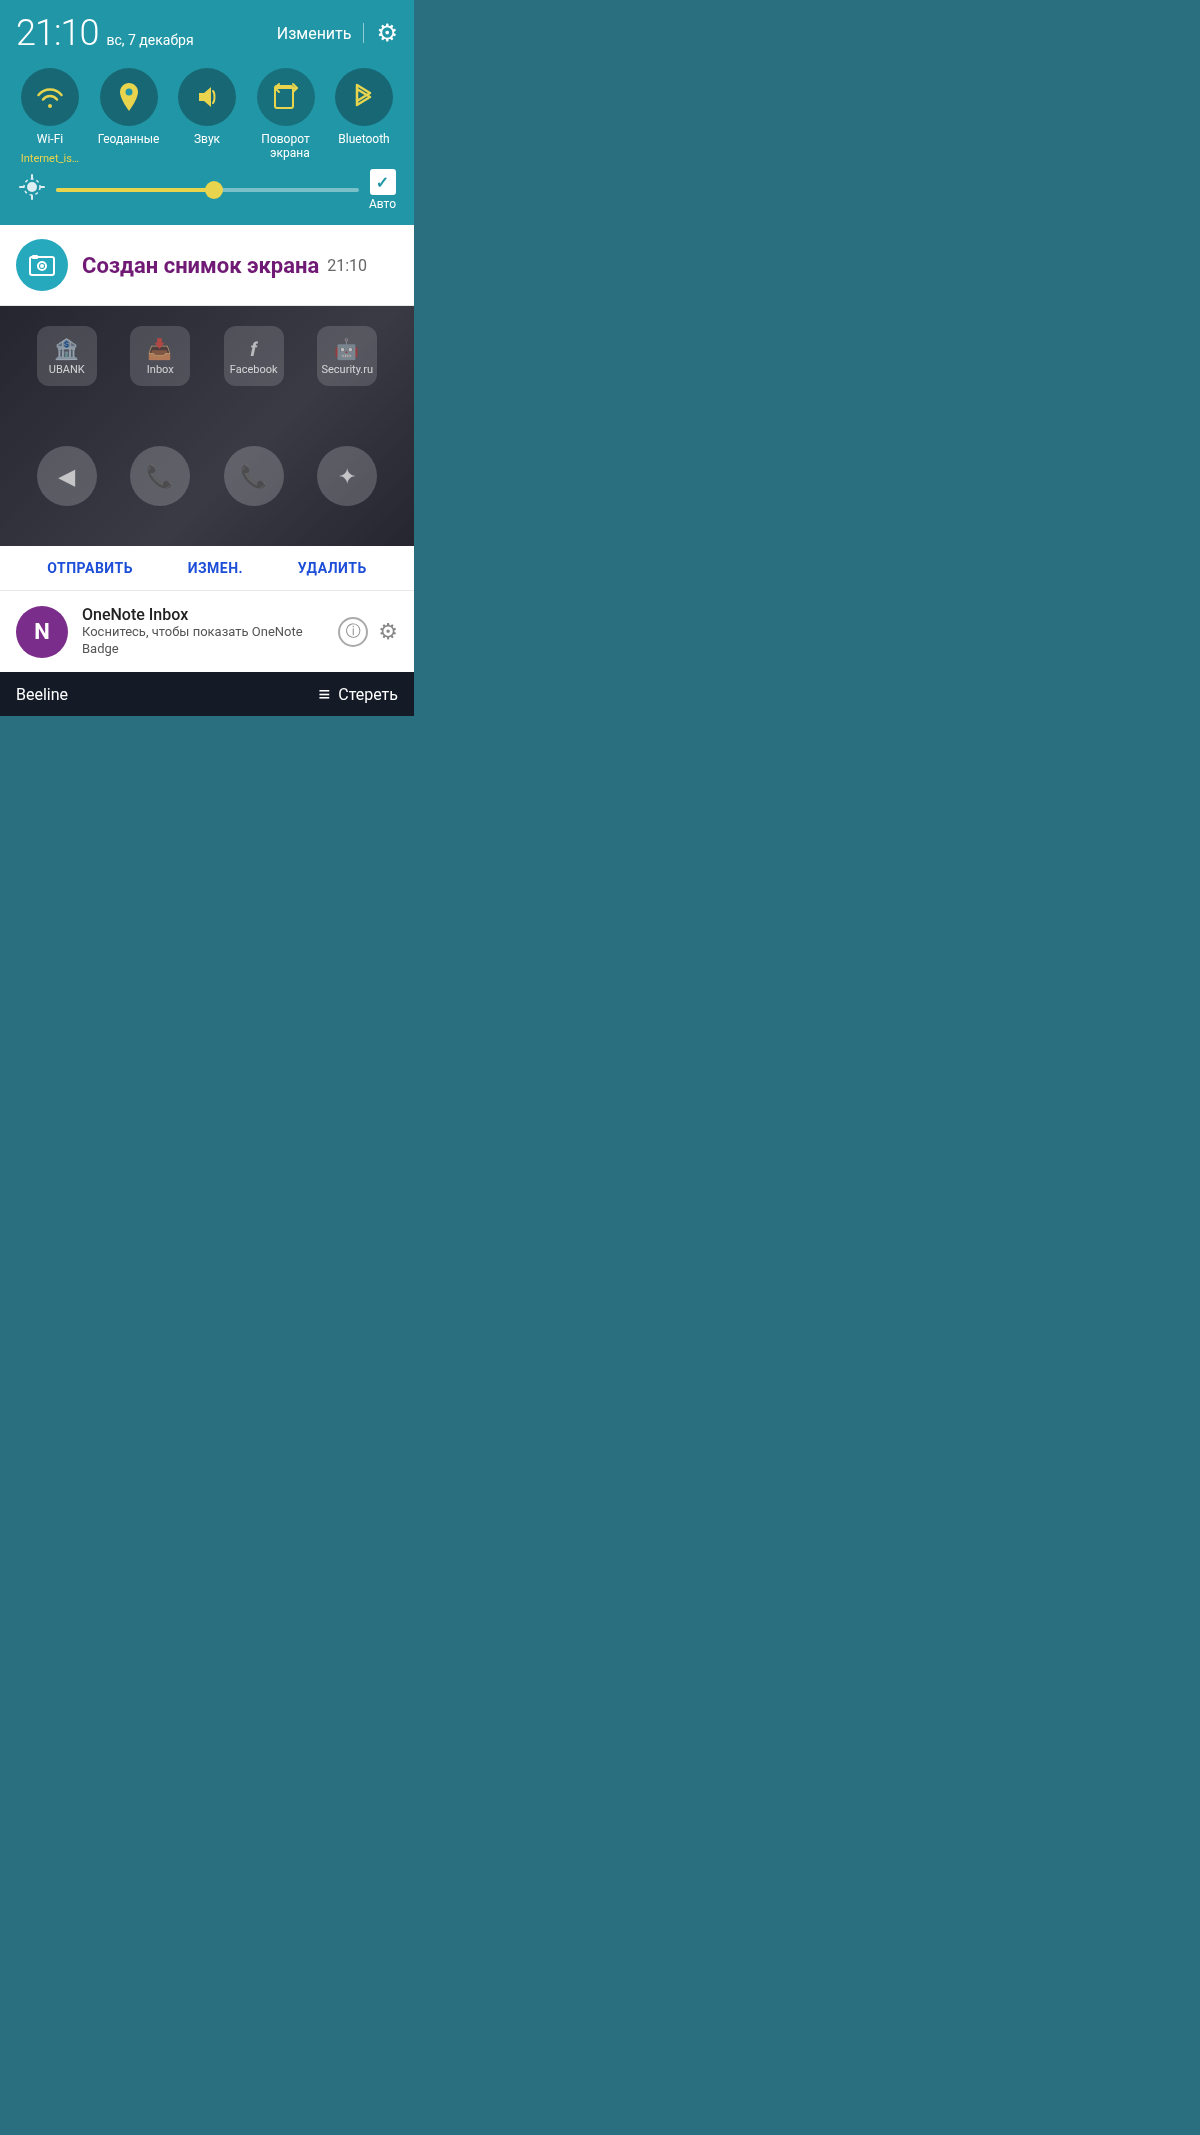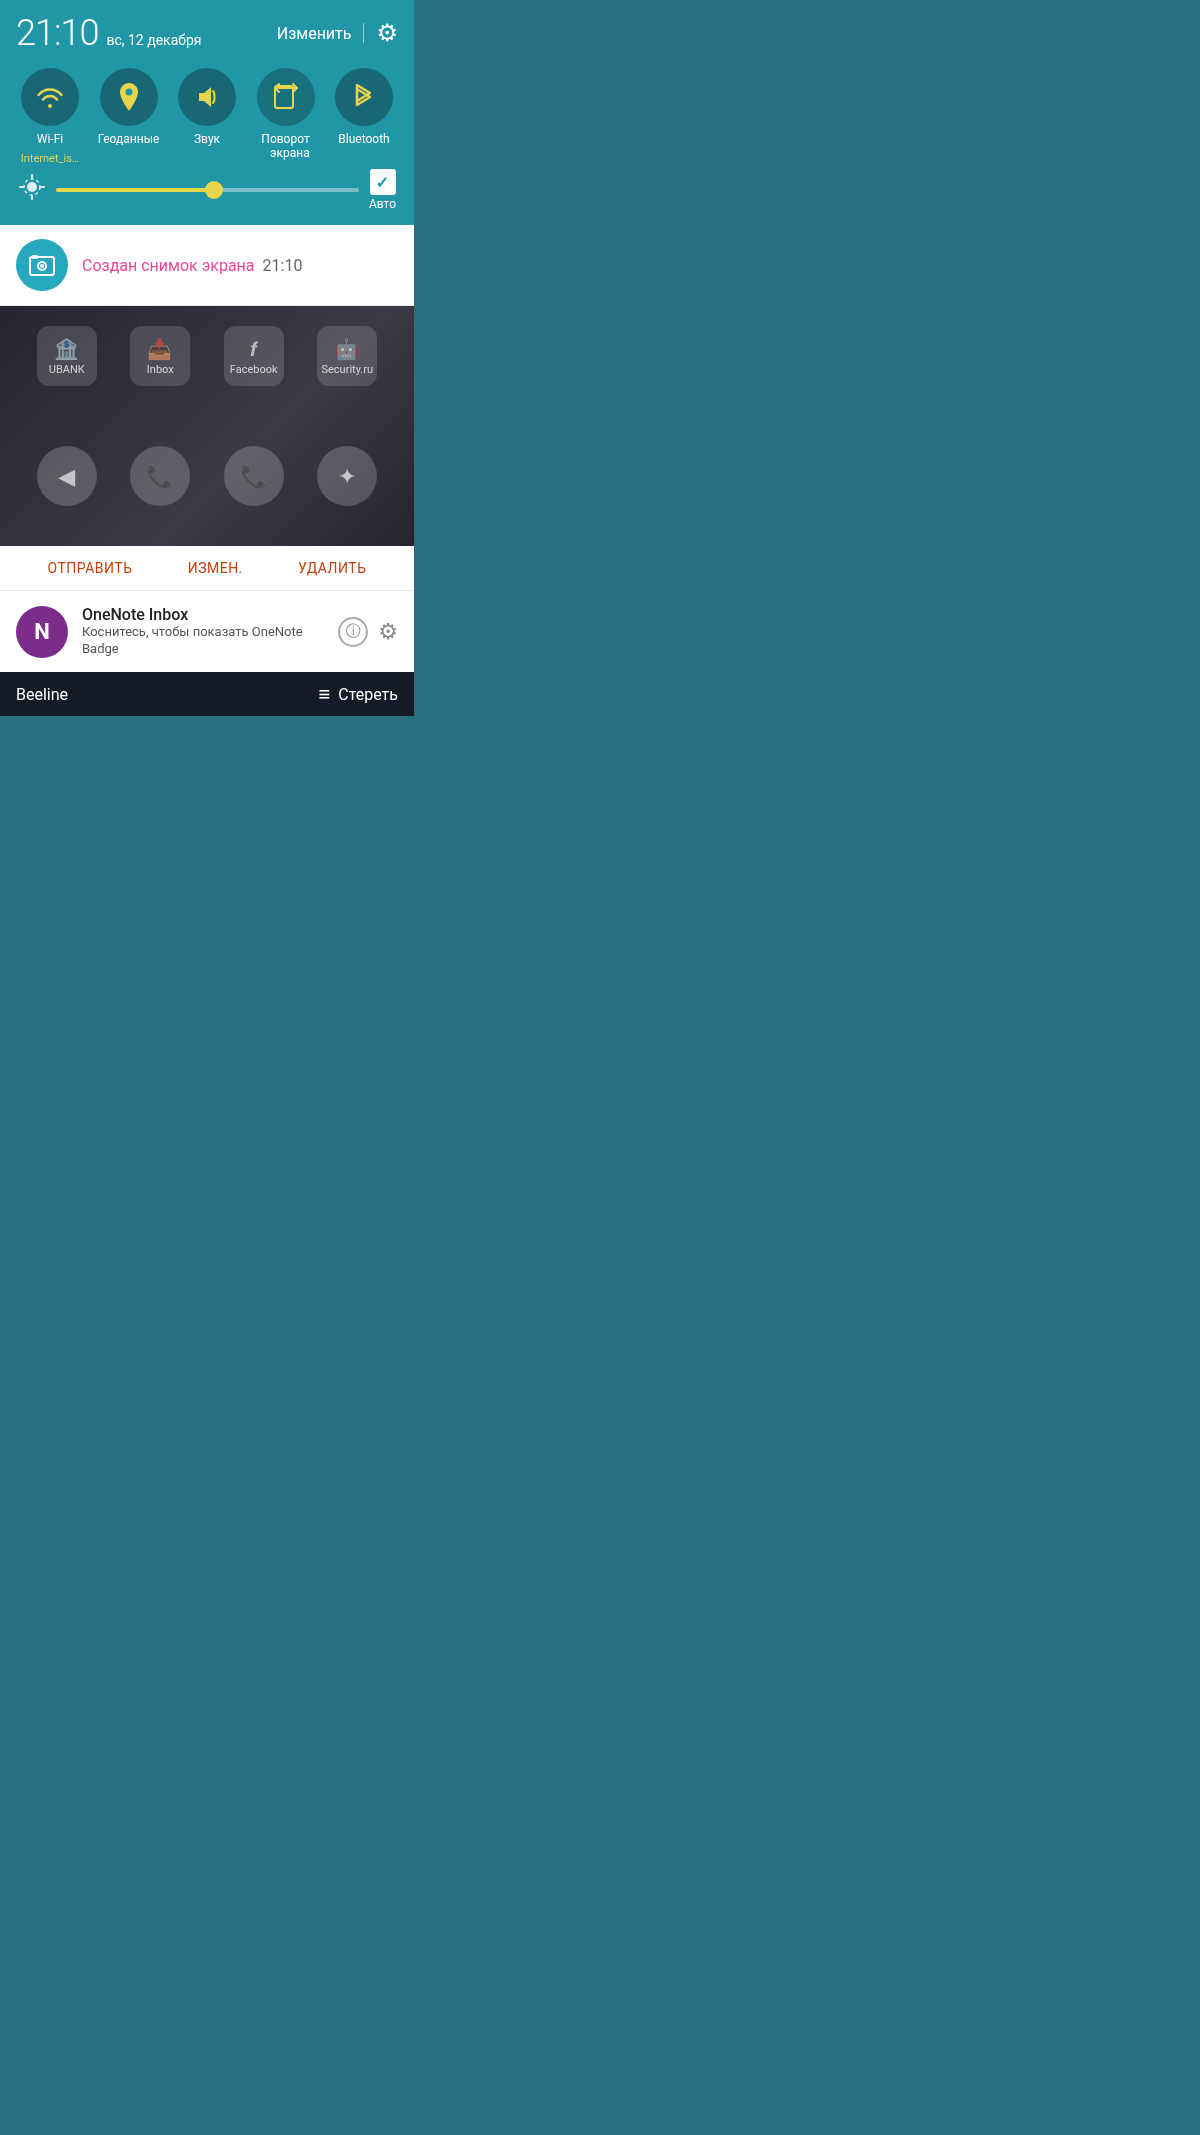--- a/index.html
+++ b/index.html
@@ -208,23 +208,23 @@
       flex-shrink: 0;
       font-size: 22px;
       color: white;
     }
 
     .notif-content {
       flex: 1;
     }
 
     .notif-title {
-      font-size: 16px;
-      color: #ec4899;
-      font-weight: 400;
+      font-size: 22px;
+      color: #701a75;
+      font-weight: 700;
     }
 
     .notif-time {
       font-size: 16px;
       color: #666;
       margin-left: auto;
       flex-shrink: 0;
     }
 
     .notif-header-row {
@@ -303,23 +303,23 @@
     
     .screenshot-actions {
       display: flex;
       justify-content: space-around;
       padding: 14px 20px;
       background: white;
       border-bottom: 1px solid #e8e8e8;
     }
 
     .action-btn {
-      color: #c2410c;
+      color: #1d4ed8;
       font-size: 14px;
-      font-weight: 400;
+      font-weight: 700;
       letter-spacing: 0.5px;
       cursor: pointer;
     }
 
     
     .notif-kaspersky {
       background: white;
       padding: 14px 16px;
       display: flex;
       align-items: center;
@@ -456,21 +456,21 @@
     }
   </style>
 </head>
 <body>
 
 <div class="quick-settings">
 
   <div class="status-row">
     <div class="time-date">
       <span class="time">21:10</span>
-      <span class="date">вс, 12 декабря</span>
+      <span class="date">вс, 7 декабря</span>
     </div>
     <div class="status-right">
       <span class="edit-btn">Изменить</span>
       <div class="divider-v"></div>
       <span class="gear-icon">⚙</span>
     </div>
   </div>
 
   <div class="toggles-row">
 

